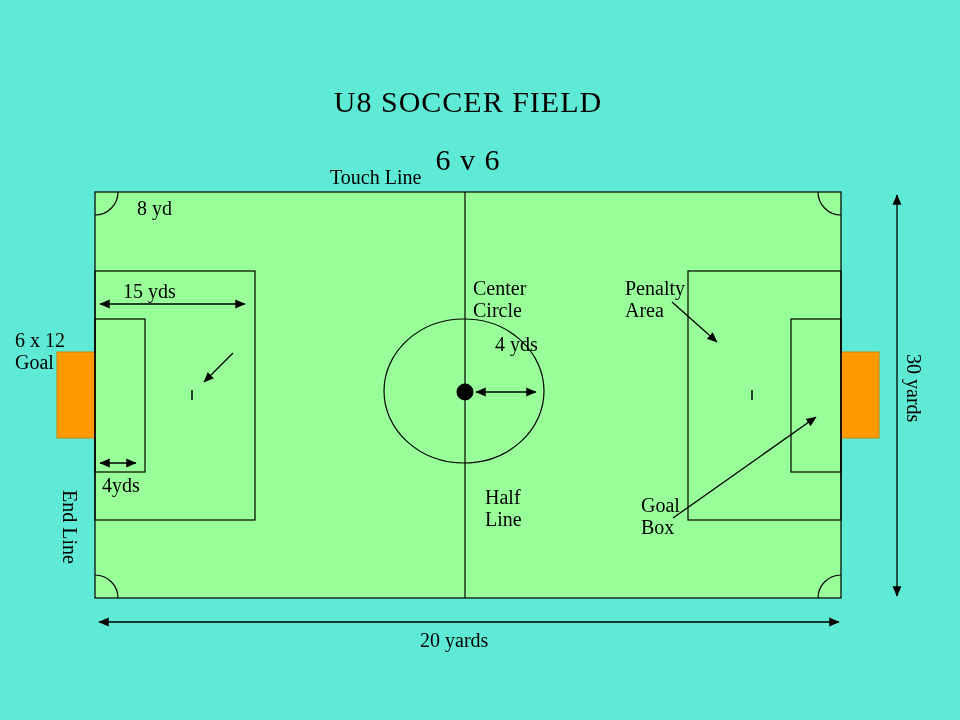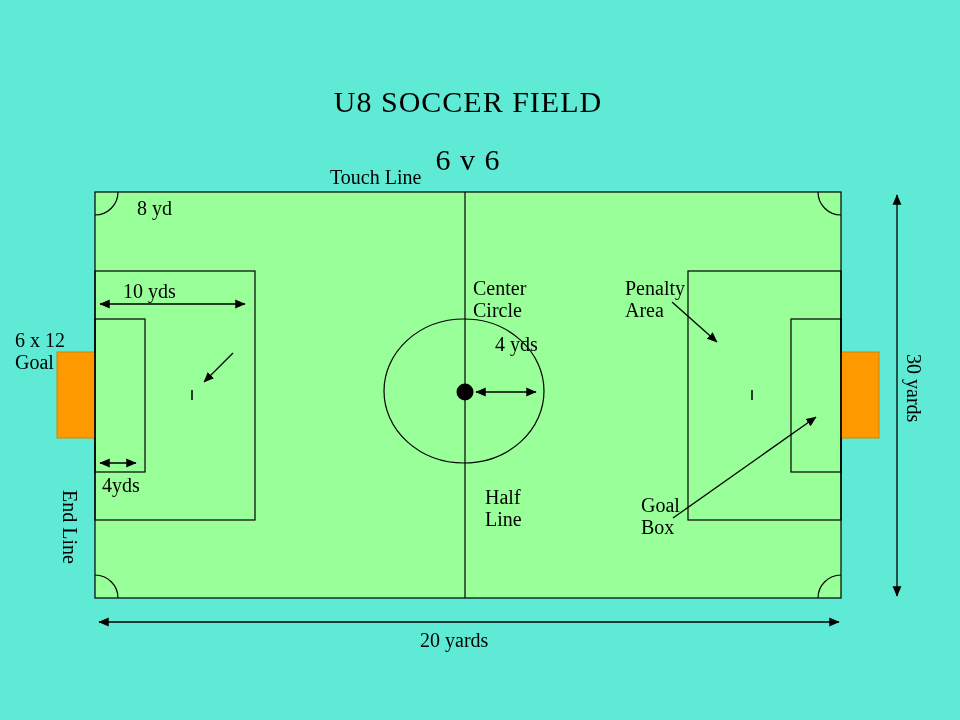--- a/index.html
+++ b/index.html
@@ -66,21 +66,21 @@
     <line x1="673" y1="518" x2="816" y2="417" stroke="#000" stroke-width="1.3" marker-end="url(#ah)"></line>
     <line x1="897" y1="195" x2="897" y2="596" stroke="#000" stroke-width="1.3" marker-start="url(#ah)" marker-end="url(#ah)"></line>
     <line x1="99" y1="622" x2="839" y2="622" stroke="#000" stroke-width="1.3" marker-start="url(#ah)" marker-end="url(#ah)"></line>
   </svg>
 
   <div class="title-text" style="top:85px;">U8 SOCCER FIELD</div>
   <div class="title-text" style="top:123px;margin-top:20px;">6 v 6</div>
 
   <div class="lbl" style="left:330px; top:166px;">Touch Line</div>
   <div class="lbl" style="left:137px; top:197px;">8 yd</div>
-  <div class="lbl" style="left:123px; top:280px;">10 yds</div>
+  <div class="lbl" style="left:123px; top:280px;">15 yds</div>
   <div class="lbl" style="left:473px; top:277px;">Center
 Circle</div>
   <div class="lbl" style="left:483px; top:333px;margin-left:12px;">4 yds</div>
   <div class="lbl" style="left:625px; top:277px;">Penalty
 Area</div>
   <div class="lbl" style="left:15px; top:329px;">6 x 12
 Goal</div>
   <div class="lbl" style="left:102px; top:474px;">4yds</div>
   <div class="lbl" style="left:485px; top:486px;">Half
 Line</div>

